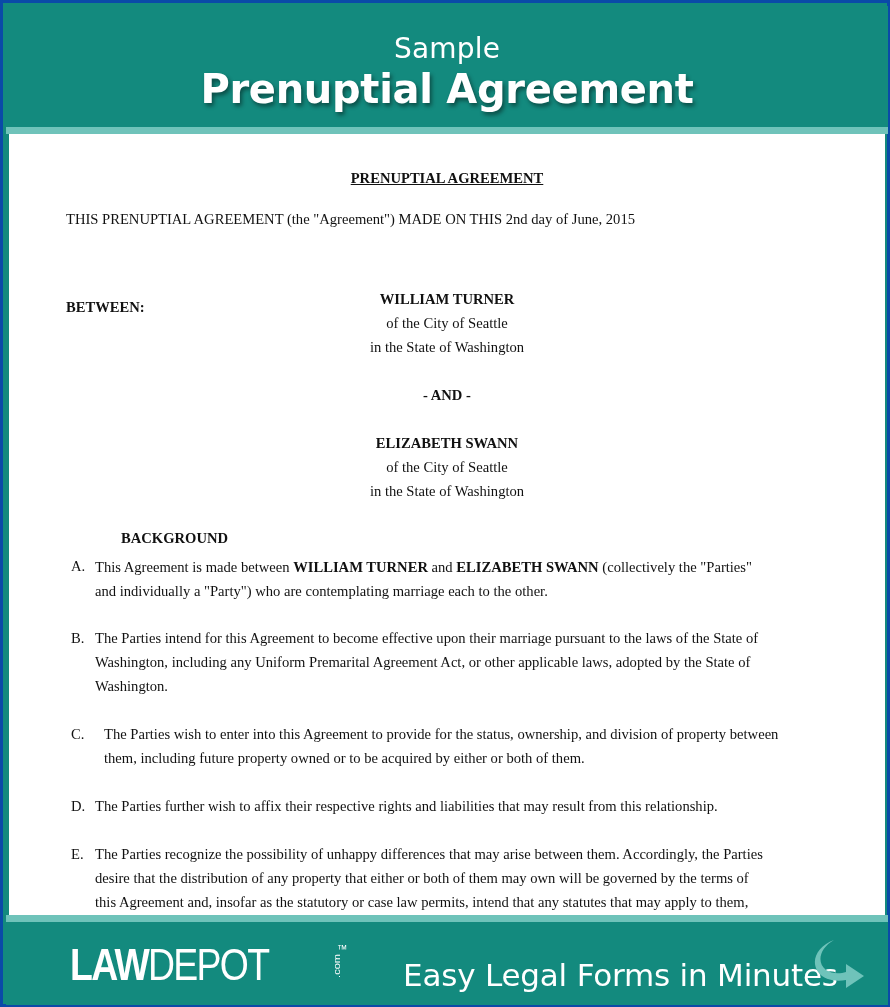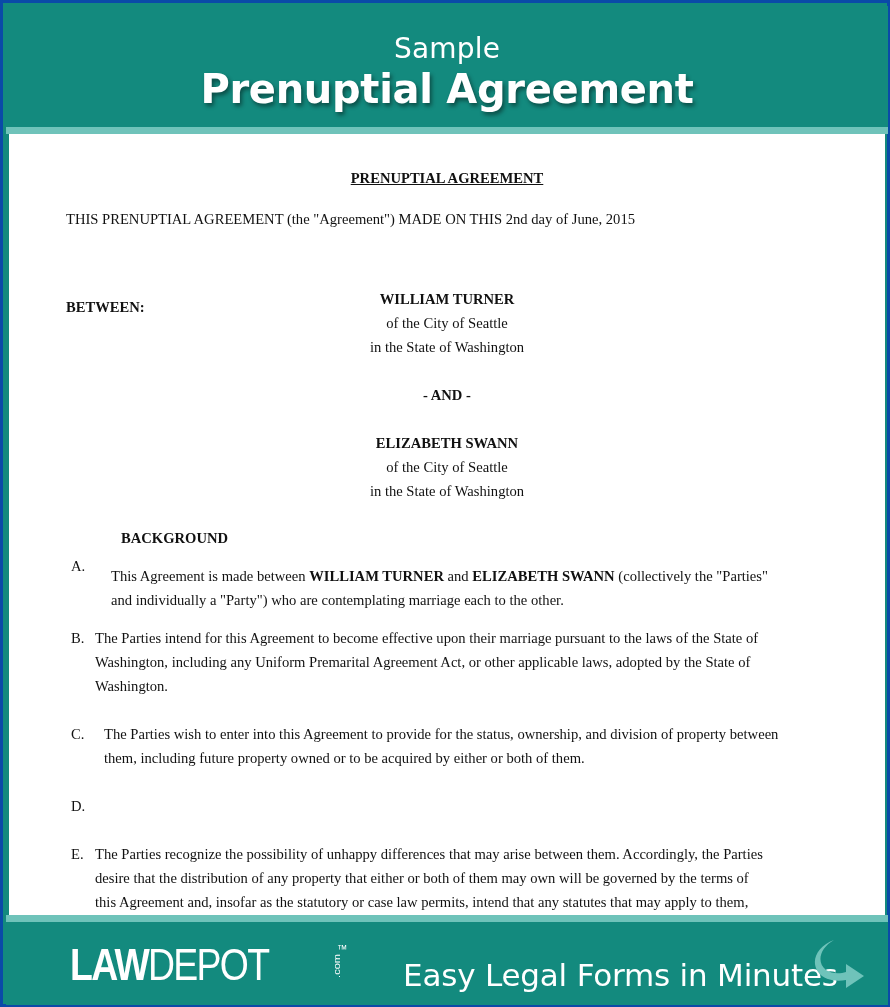--- a/index.html
+++ b/index.html
@@ -62,39 +62,42 @@
 
     <div class="center b" style="top:253px;text-align:center;">- AND -</div>
 
     <div class="center b" style="top:301px;">ELIZABETH SWANN</div>
     <div class="center" style="top:325px;">of the City of Seattle</div>
     <div class="center" style="top:349px;">in the State of Washington</div>
 
     <div class="abs b" style="left:86px; top:396px;margin-left:26px;">BACKGROUND</div>
 
     <div class="letter" style="top:420px; line-height:24px;">A.</div>
-    <div class="para" style="top:430px;margin-left:16px;">
+    <div class="para" style="top:421px;">
       <div><span>This Agreement is made between </span><span class="b">WILLIAM TURNER</span><span> and </span><span class="b">ELIZABETH SWANN</span><span> (collectively the "Parties"</span></div>
       <div>and individually a "Party") who are contemplating marriage each to the other.</div>
     </div>
 
     <div class="letter" style="top:492px; line-height:24px;">B.</div>
     <div class="para" style="top:492px;">
       <div>The Parties intend for this Agreement to become effective upon their marriage pursuant to the laws of the State of</div>
       <div>Washington, including any Uniform Premarital Agreement Act, or other applicable laws, adopted by the State of</div>
       <div>Washington.</div>
     </div>
 
     <div class="letter" style="top:588px; line-height:24px;">C.</div>
     <div class="para" style="top:588px;margin-left:9px;">
       <div>The Parties wish to enter into this Agreement to provide for the status, ownership, and division of property between</div>
       <div>them, including future property owned or to be acquired by either or both of them.</div>
     </div>
 
     <div class="letter" style="top:660px; line-height:24px;">D.</div>
+    <div class="para" style="top:660px;">
+      <div>The Parties further wish to affix their respective rights and liabilities that may result from this relationship.</div>
+    </div>
 
     <div class="letter" style="top:708px; line-height:24px;">E.</div>
     <div class="para" style="top:708px;">
       <div>The Parties recognize the possibility of unhappy differences that may arise between them. Accordingly, the Parties</div>
       <div>desire that the distribution of any property that either or both of them may own will be governed by the terms of</div>
       <div>this Agreement and, insofar as the statutory or case law permits, intend that any statutes that may apply to them,</div>
     </div>
   </div>
 
   <div class="band-bot"></div>

